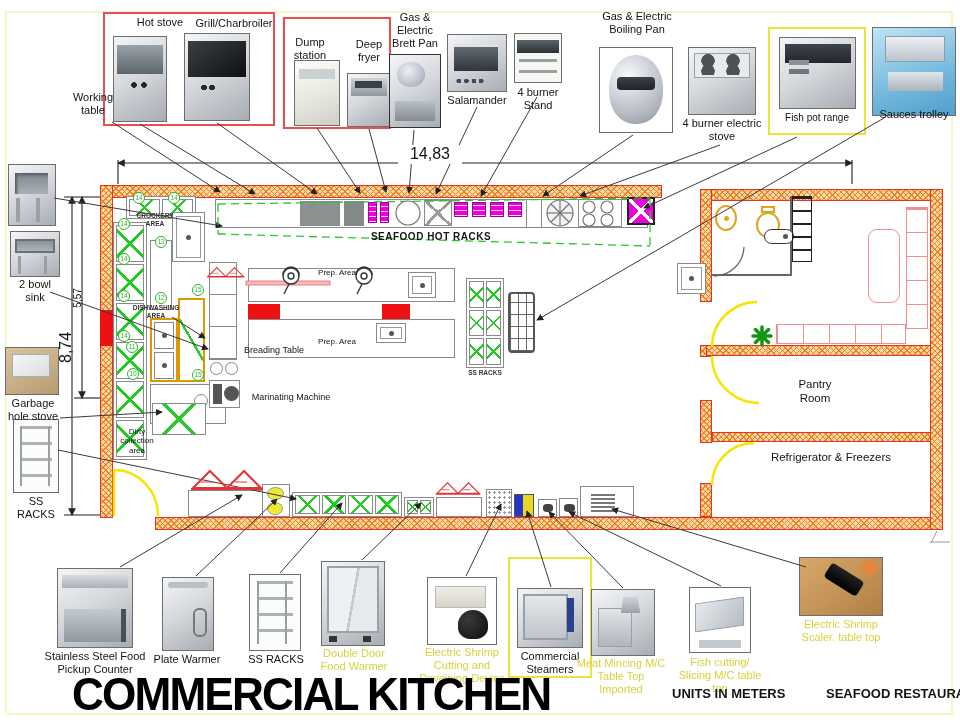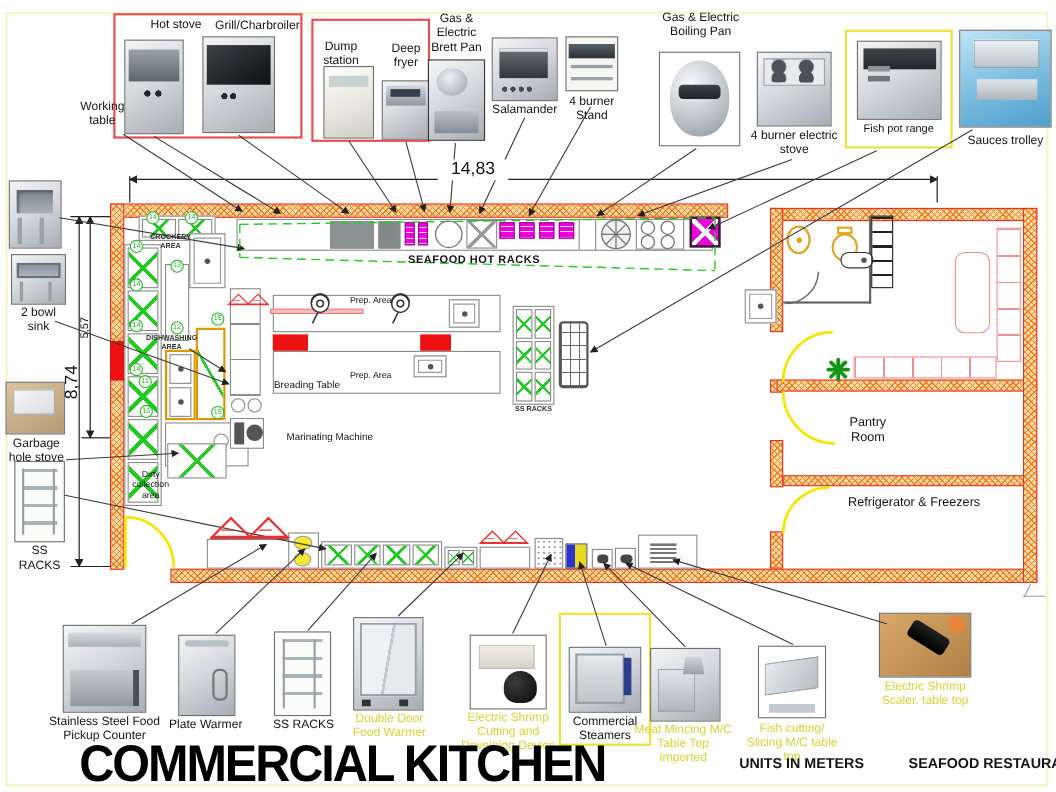--- a/index.html
+++ b/index.html
@@ -3,21 +3,21 @@
 <meta charset="utf-8">
 <style>
   * { box-sizing: border-box; margin: 0; padding: 0; }
   html,body { width:960px; height:720px; }
   body { font-family:"Liberation Sans", sans-serif; background:#fff; position:relative; overflow:hidden; }
   .abs { position:absolute; }
   .frame { position:absolute; left:5px; top:11px; width:948px; height:704px; border:2px solid #f5f5c8; }
 
   
   .lbl { position:absolute; font-size:11px; line-height:1.18; color:#141414; text-align:center; z-index:6; }
-  .lbl.left { text-align:right; }
+  .lbl.left { text-align:center; }
   .lbl.b { font-weight:bold; }
   .lbl.y { color:#d8d23a; }
   .lbl.s10 { font-size:10px; } .lbl.s9 { font-size:9px; } .lbl.s8 { font-size:8px; } .lbl.s6 { font-size:6.5px; } .lbl.s12 { font-size:11.5px; }
   .rot { transform:rotate(-90deg); transform-origin:center; }
 
   
   .grp-red { position:absolute; border:2px solid #e85050; z-index:3; }
   .grp-yel { position:absolute; border:2px solid #ece23a; z-index:3; }
 
   
@@ -136,21 +136,21 @@
 <div class="lbl" style="left:441px;top:94px;width:72px">Salamander</div>
 <div class="photo p-stand" style="left:514px;top:33px;width:48px;height:50px"></div>
 <div class="lbl" style="left:510px;top:86px;width:56px">4 burner Stand</div>
 <div class="photo p-boil" style="left:599px;top:47px;width:74px;height:86px"></div>
 <div class="lbl" style="left:592px;top:10px;width:90px">Gas &amp; Electric Boiling Pan</div>
 <div class="photo p-stove" style="left:688px;top:47px;width:68px;height:68px"></div>
 <div class="lbl" style="left:680px;top:117px;width:84px">4 burner electric stove</div>
 <div class="photo p-stockpot" style="left:779px;top:37px;width:77px;height:72px"></div>
 <div class="lbl s10" style="left:772px;top:112px;width:90px">Fish pot range</div>
 <div class="photo p-trolley" style="left:872px;top:27px;width:84px;height:89px"></div>
-<div class="lbl" style="left:877px;top:122px;width:74px">Sauces trolley</div>
+<div class="lbl" style="left:877px;top:108px;width:74px">Sauces trolley</div>
 
 <div class="lbl" style="left:66px;top:91px;width:54px">Working table</div>
 <div class="photo p-sink" style="left:8px;top:164px;width:48px;height:62px"></div>
 <div class="photo p-sink2" style="left:10px;top:231px;width:50px;height:46px"></div>
 <div class="lbl" style="left:10px;top:278px;width:50px">2 bowl sink</div>
 <div class="photo p-garb" style="left:5px;top:347px;width:54px;height:48px"></div>
 <div class="lbl" style="left:2px;top:397px;width:62px">Garbage hole stove</div>
 <div class="photo p-rack" style="left:13px;top:419px;width:46px;height:74px"></div>
 <div class="lbl" style="left:10px;top:495px;width:52px">SS RACKS</div>
 
@@ -305,21 +305,21 @@
 <div class="abs" style="left:764px;top:229px;width:30px;height:15px;border:1.5px solid #333;border-radius:8px;background:#fff;z-index:2">
     <span class="dot" style="left:72%"></span>
   </div>
 <div class="abs" style="left:792px;top:196px;width:20px;height:66px;border:1.5px solid #222;background:repeating-linear-gradient(180deg,#222 0 2px,transparent 2px 13px);z-index:2"></div>
 <div class="box dbox" style="left:677px;top:263px;width:29px;height:31px">
     <span class="dot"></span>
   </div>
 <div class="pink" style="left:906px;top:207px;width:22px;height:122px;background-image:repeating-linear-gradient(180deg,#f09090 0 1.5px,transparent 1.5px 24px)"></div>
 <div class="pink" style="left:868px;top:229px;width:32px;height:74px;border-radius:9px"></div>
 <div class="pink" style="left:776px;top:324px;width:130px;height:20px;background-image:repeating-linear-gradient(90deg,#f09090 0 1.5px,transparent 1.5px 26px)"></div>
-<div class="lbl s12" style="left:756px;top:378px;width:66px">Pantry Room</div>
+<div class="lbl s12" style="left:782px;top:378px;width:66px">Pantry Room</div>
 <div class="lbl s12" style="left:760px;top:451px;width:142px">Refrigerator &amp; Freezers</div>
 
 <div class="lbl" style="left:398px;top:145px;width:64px;font-size:16px;background:#fff">14,83</div>
 <div class="lbl rot" style="left:44px;top:338px;width:44px;font-size:16px">8,74</div>
 <div class="lbl rot" style="left:62px;top:292px;width:32px;font-size:10px">5,57</div>
 
 <div id="tag-layer">
     <span class="tag" style="left: 133px; top: 192px;">14</span>
     <span class="tag" style="left: 168px; top: 192px;">14</span>
     <span class="tag" style="left: 118px; top: 218px;">14</span>

